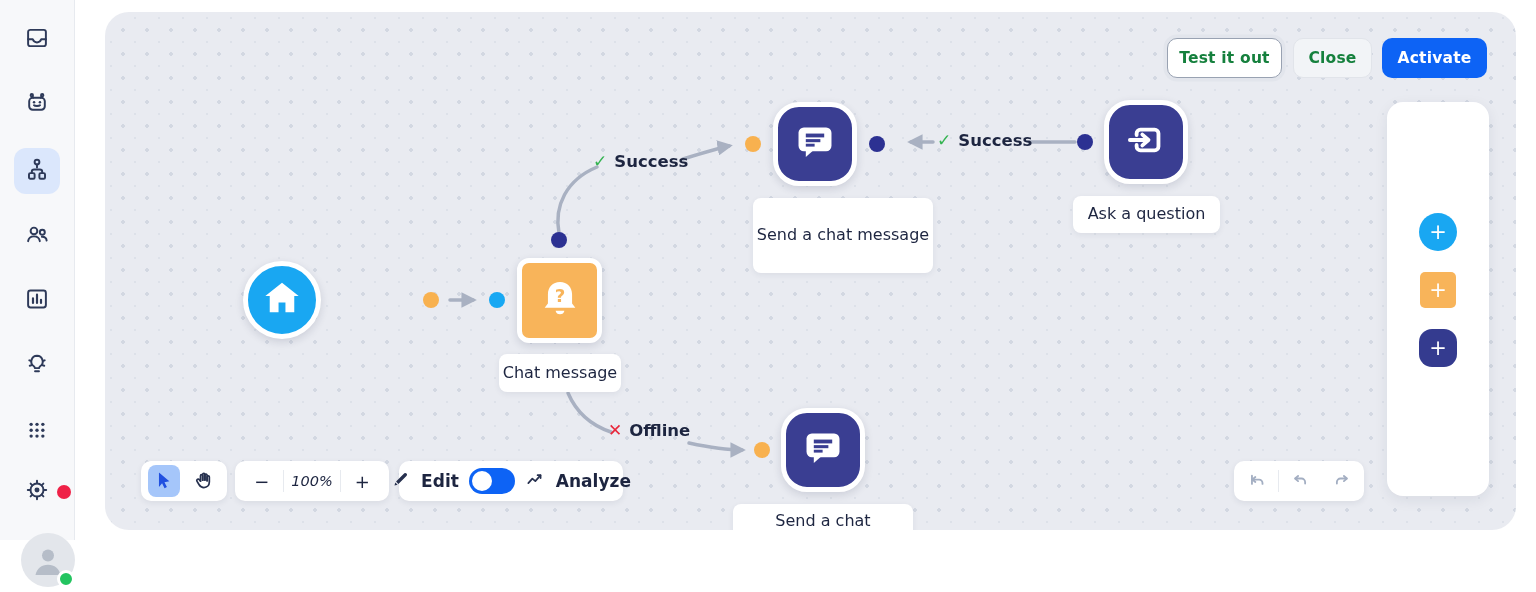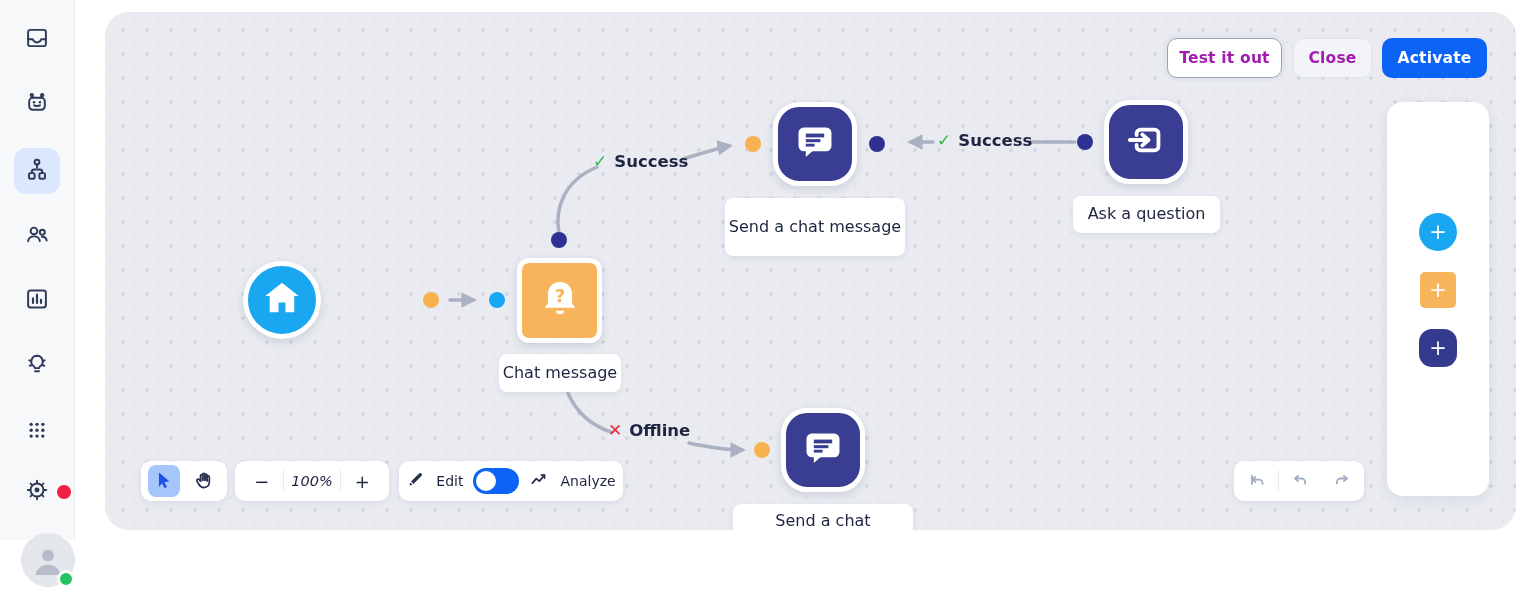--- a/index.html
+++ b/index.html
@@ -43,39 +43,39 @@
                 font-size:16px; font-weight:500; line-height:1.3; color:#1d2540;
                 box-shadow:0 2px 6px rgba(28,38,70,.07); cursor:pointer; }
   .edge-label { position:absolute; display:inline-flex; align-items:center; gap:7px;
                 font-size:16.5px; font-weight:600; color:#1d2540; }
   .glyph { font-weight:700; font-size:17px; }
   .glyph-green { color:#35b452; }
   .glyph-red { color:#e8283c; }
 
   
   .btn { position:absolute; top:26px; height:40px; border-radius:10px; border:none;
-         font-family:inherit; font-size:15.5px; font-weight:600; color:#a21caf;
+         font-family:inherit; font-size:15.5px; font-weight:600; color:#15803d;
          display:flex; align-items:center; justify-content:center; cursor:pointer; letter-spacing:.2px; }
   .btn-test { left:1062px; width:115px; background:#fff; border:1px solid #99a2b2;
               box-shadow:0 0 0 3.5px #e2e5ec; }
   .btn-close { left:1188px; width:79px; background:#f2f4f7; border:1px solid #e1e4ea; }
   .btn-activate { left:1277px; width:105px; background:#0d63f5; color:#ffffff; }
 
   
   .pill { position:absolute; top:449px; height:40px; background:#fff; border-radius:10px;
           display:flex; align-items:center; box-shadow:0 2px 6px rgba(28,38,70,.08); }
   .tool-btn { width:32px; height:32px; border-radius:8px; display:flex; align-items:center;
               justify-content:center; cursor:pointer; background:transparent; border:none; }
   .tool-btn svg { width:22px; height:22px; }
   .tool-btn.selected { background:#a5c6fa; }
   .v-div { width:1px; height:22px; background:#e7eaef; }
   .zoom-txt { font-size:14.5px; font-weight:500; padding:0 7px;font-style:italic; }
   .zoom-sign { font-size:18px; font-weight:500; background:none; border:none; cursor:pointer;
                color:#1d2540; padding:0 14px; font-family:inherit; }
-  .mode-label { font-size:14px; font-weight:400; }
+  .mode-label { font-size:17px; font-weight:700; }
   .toggle { position:relative; width:46px; height:26px; border-radius:13px; background:#0d63f5;
             cursor:pointer; flex:0 0 auto; }
   .toggle .knob { position:absolute; left:3px; top:3px; width:20px; height:20px; border-radius:50%;
                   background:#fff; }
   .hist-btn { background:none; border:none; cursor:pointer; padding:0 10px; display:flex; align-items:center; }
   .hist-btn svg { width:22px; height:22px; }
   .h-stroke { fill:none; stroke:#a3aec2; stroke-width:2; stroke-linecap:round; stroke-linejoin:round; }
 
   
   .add-panel { position:absolute; left:1282px; top:90px; width:102px; height:394px;
@@ -230,21 +230,21 @@
     <span><svg viewBox="0 0 24 24">
           <rect x="3.4" y="4.4" width="17.2" height="12.4" rx="2.8" fill="#fff"></rect>
           <path d="M7.2 15.2v4.6l5.2-4.6z" fill="#fff"></path>
           <g fill="#3a3e92">
             <rect x="7.2" y="7.6" width="9.6" height="2"></rect>
             <rect x="7.2" y="10.5" width="7.6" height="1.6"></rect>
             <rect x="7.2" y="12.9" width="4.6" height="1.5"></rect>
           </g>
         </svg></span>
   </div>
-  <div class="node-label" style="left:620px;top:186px;width:180px;height:58px">Send a chat message</div>
+  <div class="node-label" style="left:648px;top:186px;width:180px;height:75px">Send a chat message</div>
 
   <div class="node node-squircle" style="left:999px;top:88px;width:84px;height:84px">
     <span><svg viewBox="0 0 24 24">
           <g fill="none" stroke="#fff" stroke-width="2" stroke-linecap="round" stroke-linejoin="round">
             <path d="M7.1 9.4V8.6a2 2 0 0 1 2-2h7.4a2 2 0 0 1 2 2v6.8a2 2 0 0 1-2 2H9.1a2 2 0 0 1-2-2v-.8"></path>
             <path d="M3.6 12h9.2"></path>
             <path d="M10.1 9.2l3.2 2.8-3.2 2.8"></path>
           </g>
         </svg></span>
   </div>

